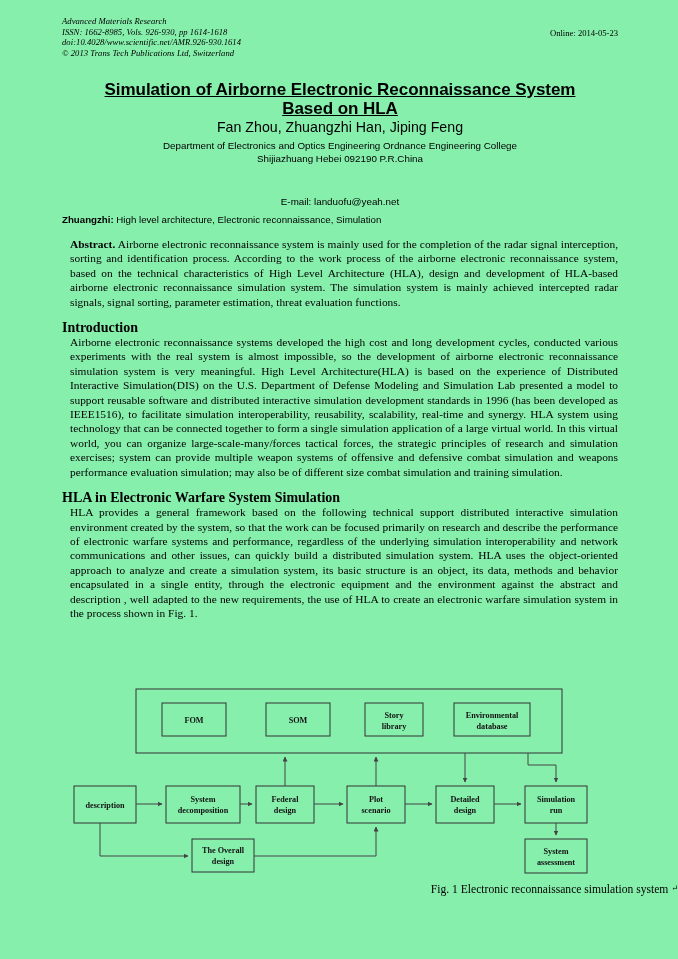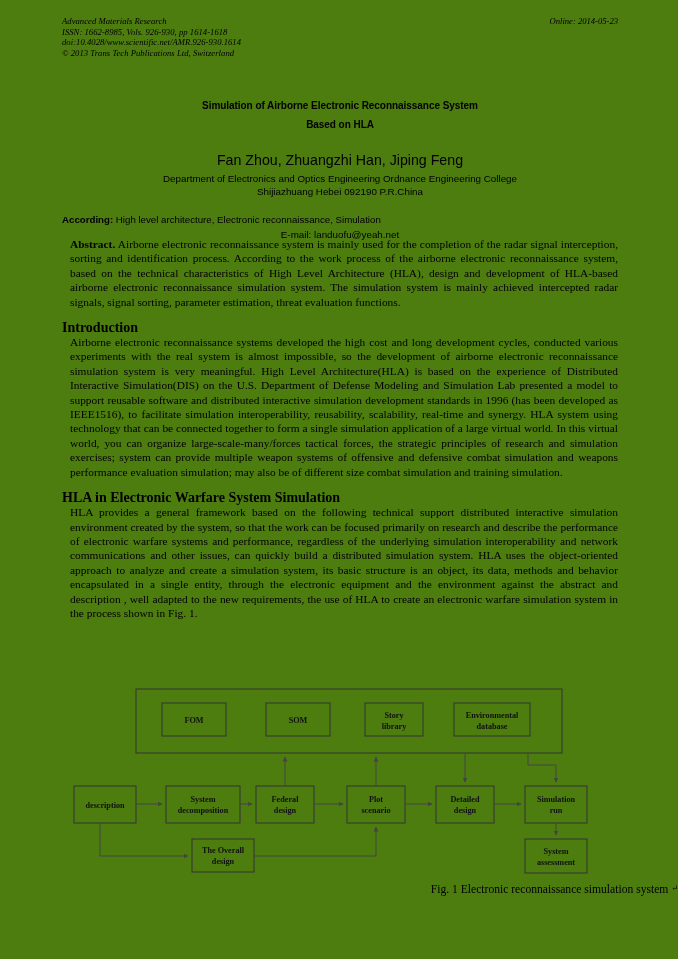--- a/index.html
+++ b/index.html
@@ -14,67 +14,67 @@
     position: relative;
     font-family: "Liberation Serif", "DejaVu Serif", serif;
     color: #000000;
     overflow: hidden;
   }
   .page {
     position: absolute;
     left: 0; top: 0;
     width: 678px;
     height: 959px;
-    background: #4d7c0f;
+    background: #86efac;
   }
 
   
   .runhead {
     position: absolute;
     left: 62px;
     top: 16px;
     width: 556px;
   }
   .runhead-left {
     float: left;
     font-style: italic;
     font-size: 8.6px;
     line-height: 10.6px;
     letter-spacing: 0.05px;
   }
   .runhead-right {
     float: right;
-    font-style: italic;
     font-size: 8.6px;
     line-height: 10.6px;
     text-align: right;
+    margin-top: 12px;
   }
   .runhead:after { content: ""; display: block; clear: both; }
 
   
   .titleblock {
     position: absolute;
     left: 62px;
     top: 80px;
     width: 556px;
     text-align: center;
   }
   .doc-title {
     font-family: "Liberation Sans", "DejaVu Sans", sans-serif;
     font-weight: bold;
-    font-size: 10px;
+    font-size: 17px;
     line-height: 19px;
-    margin: 16px;
+    margin: 0;
     letter-spacing: -0.05px;
+    text-decoration: underline;
   }
   .authors {
     font-family: "Liberation Sans", "DejaVu Sans", sans-serif;
     font-size: 14.2px;
     line-height: 18px;
-    margin-top: 17px;
     font-weight: normal;
   }
   .affil {
     font-family: "Liberation Sans", "DejaVu Sans", sans-serif;
     font-size: 9.8px;
     line-height: 13.4px;
     margin-top: 3px;
   }
   .email {
     font-family: "Liberation Sans", "DejaVu Sans", sans-serif;
@@ -185,21 +185,21 @@
     <div class="affil">
       <span>Department of Electronics and Optics Engineering Ordnance Engineering College</span><br>
       <span>Shijiazhuang Hebei 092190 P.R.China</span>
     </div>
     <div class="email">E-mail: landuofu@yeah.net</div>
   </div>
 
   <div class="body">
 
     <div class="keywords">
-      <span class="lbl">According:</span>
+      <span class="lbl">Zhuangzhi:</span>
       <span>High level architecture, Electronic reconnaissance, Simulation</span>
     </div>
 
     <p class="para"><span class="abstract-lead">Abstract.</span><span> Airborne electronic reconnaissance system is mainly used for the completion of the radar signal interception, sorting and identification process. According to the work process of the airborne electronic reconnaissance system, based on the technical characteristics of High Level Architecture (HLA), design and development of HLA-based airborne electronic reconnaissance simulation system. The simulation system is mainly achieved intercepted radar signals, signal sorting, parameter estimation, threat evaluation functions.</span></p>
 
     <h2 class="sec">Introduction</h2>
     <p class="para">Airborne electronic reconnaissance systems developed the high cost and long development cycles, conducted various experiments with the real system is almost impossible, so the development of airborne electronic reconnaissance simulation system is very meaningful. High Level Architecture(HLA) is based on the experience of Distributed Interactive Simulation(DIS) on the U.S. Department of Defense Modeling and Simulation Lab presented a model to support reusable software and distributed interactive simulation development standards in 1996 (has been developed as IEEE1516), to facilitate simulation interoperability, reusability, scalability, real-time and synergy. HLA system using technology that can be connected together to form a single simulation application of a large virtual world. In this virtual world, you can organize large-scale-many/forces tactical forces, the strategic principles of research and simulation exercises; system can provide multiple weapon systems of offensive and defensive combat simulation and weapons performance evaluation simulation; may also be of different size combat simulation and training simulation.</p>
 
     <h2 class="sec">HLA in Electronic Warfare System Simulation</h2>
     <p class="para">HLA provides a general framework based on the following technical support distributed interactive simulation environment created by the system, so that the work can be focused primarily on research and describe the performance of electronic warfare systems and performance, regardless of the underlying simulation interoperability and network communications and other issues, can quickly build a distributed simulation system. HLA uses the object-oriented approach to analyze and create a simulation system, its basic structure is an object, its data, methods and behavior encapsulated in a single entity, through the electronic equipment and the environment against the abstract and description , well adapted to the new requirements, the use of HLA to create an electronic warfare simulation system in the process shown in Fig. 1.</p>

